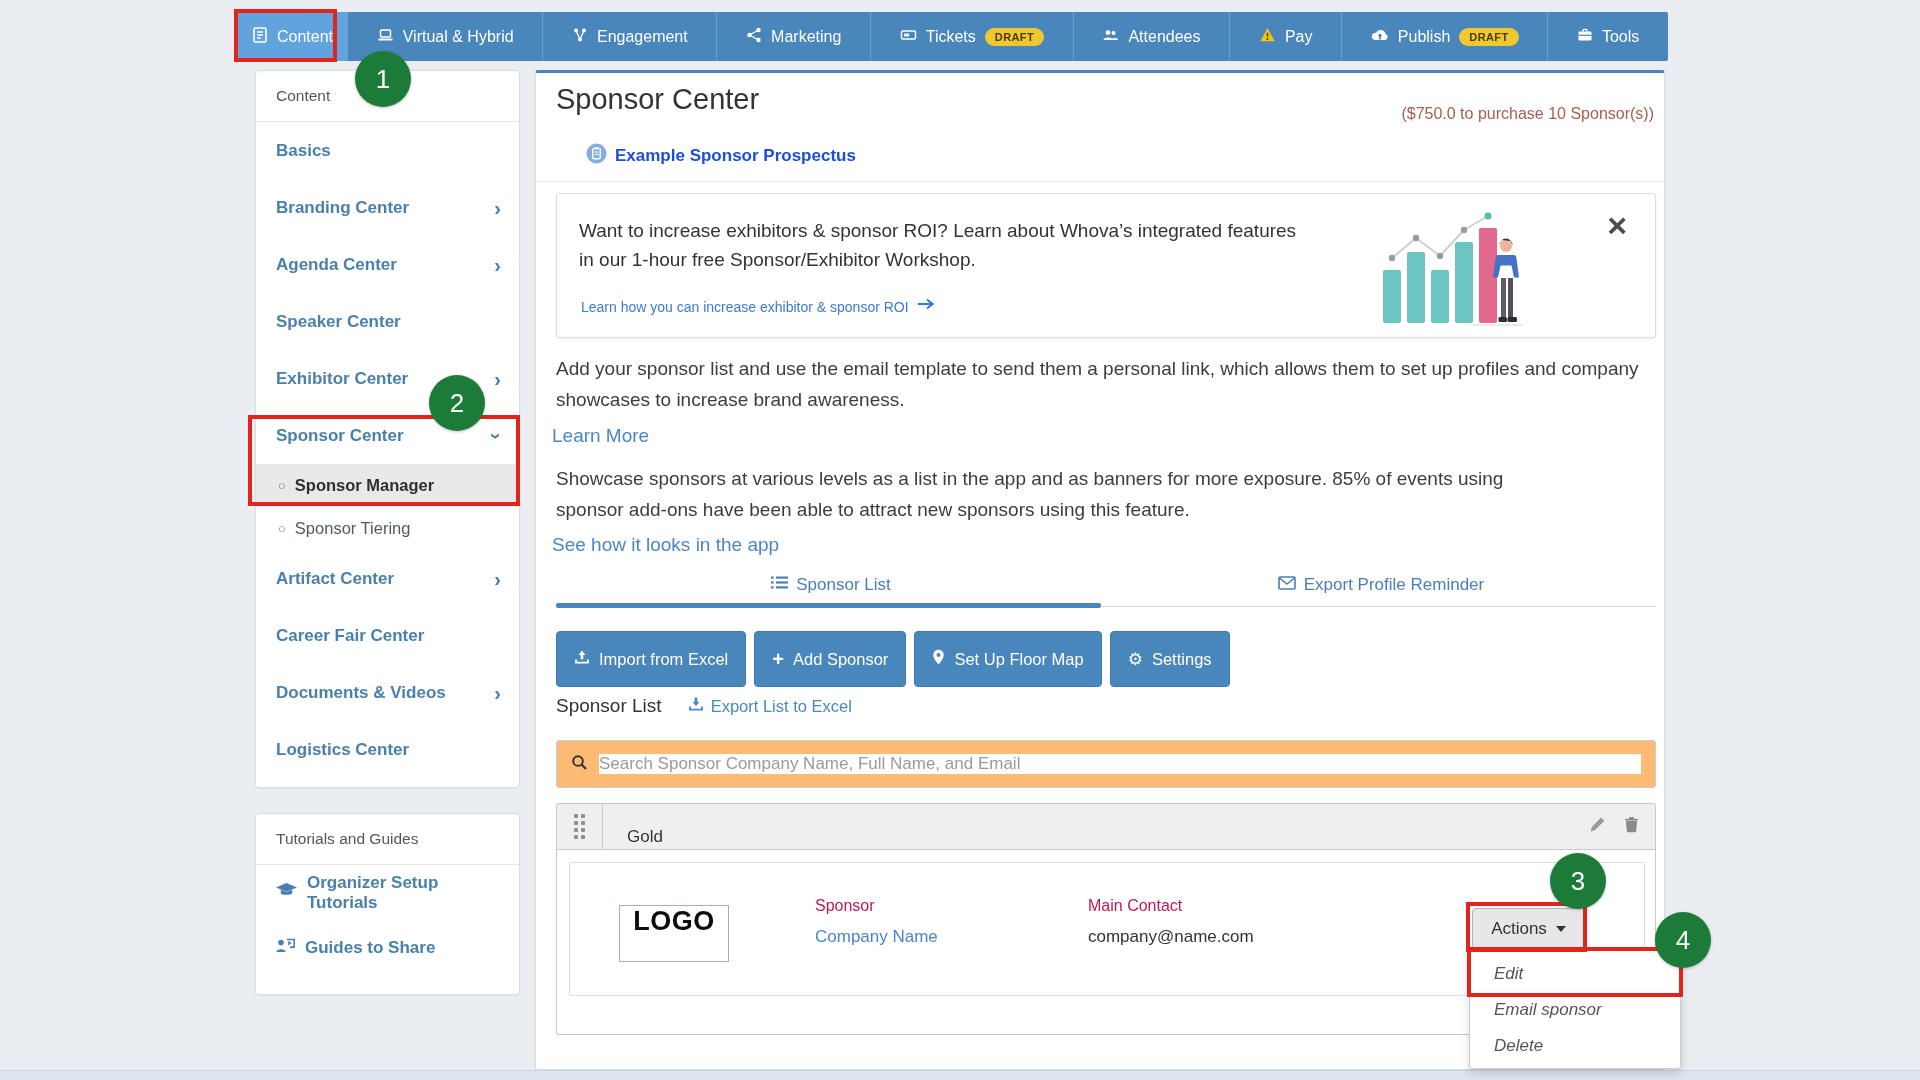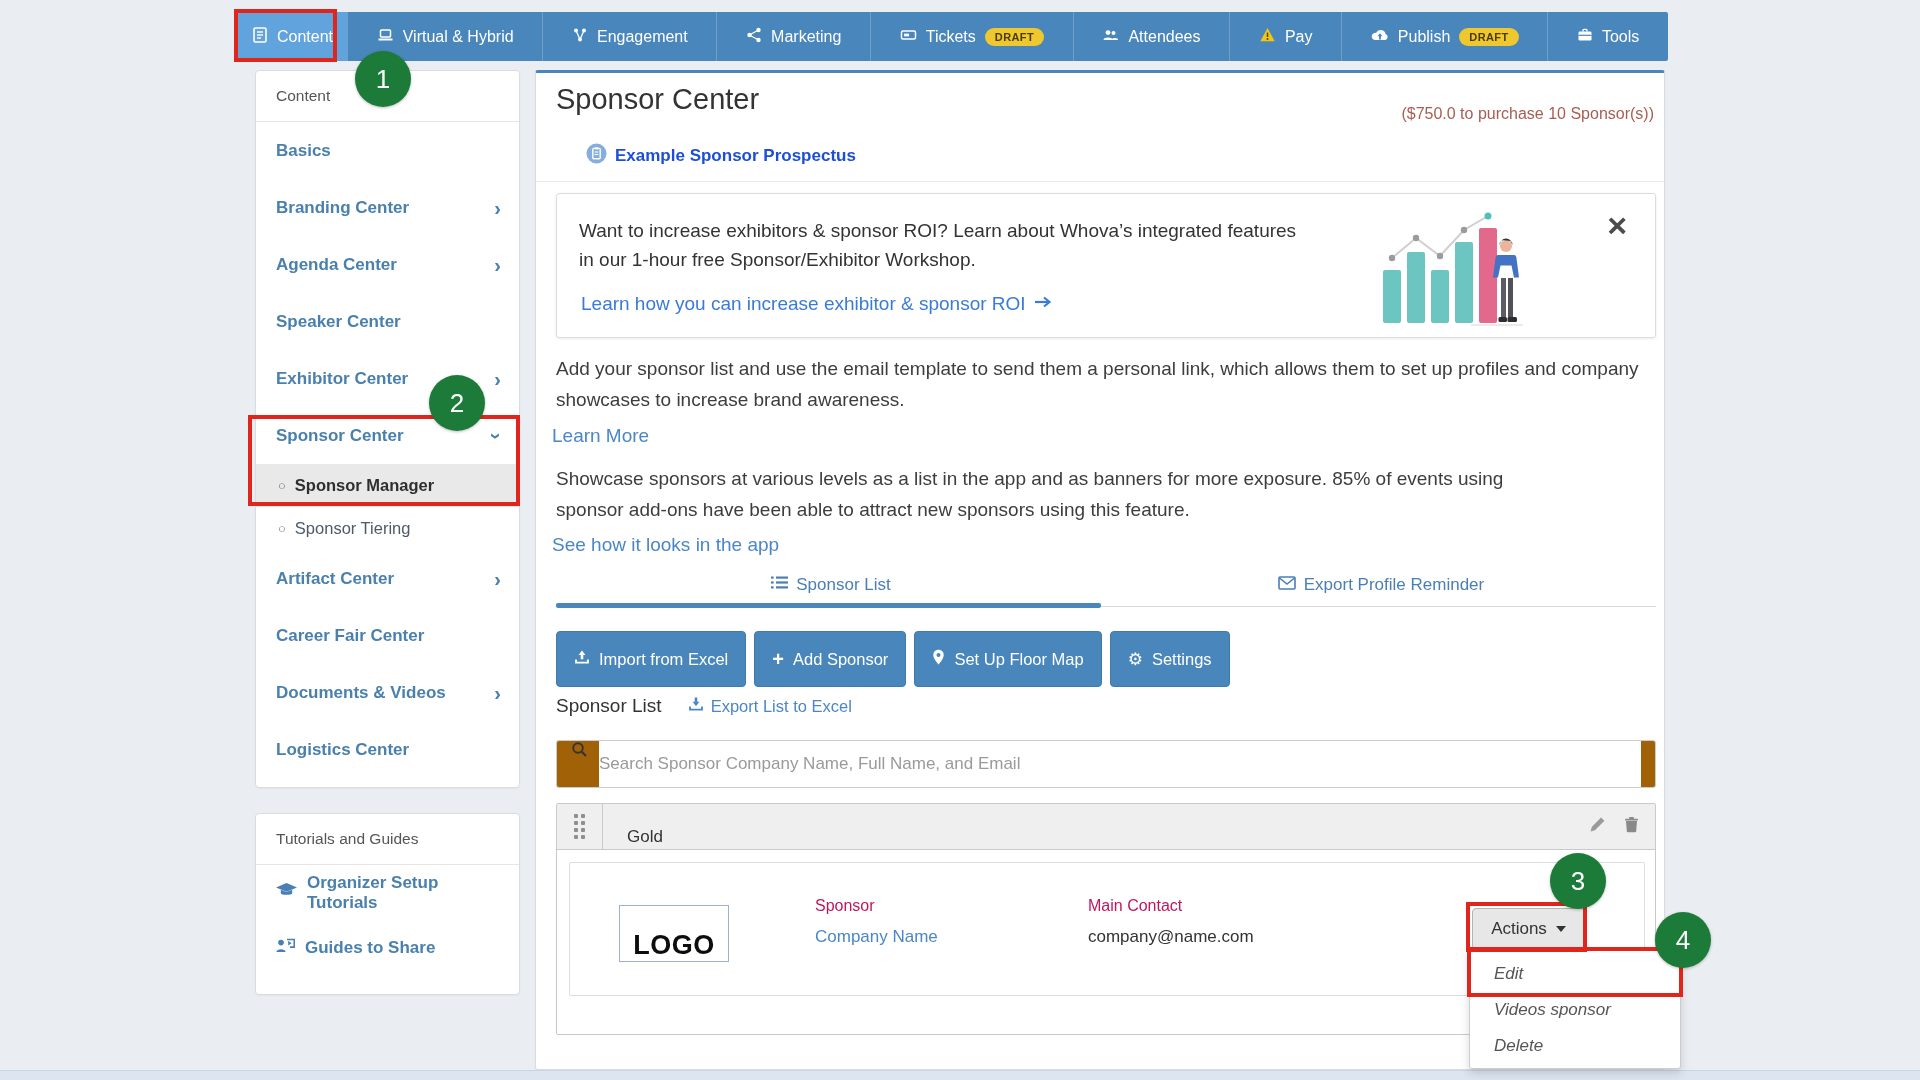--- a/index.html
+++ b/index.html
@@ -47,21 +47,21 @@
   .price-note { right:10px; top:32px; font-size:16px; color:#a85d52; }
   .prospectus { left:50px; top:70px; display:flex; align-items:center; gap:8px;
                 color:#1d4ed8; font-size:17px; font-weight:bold; cursor:pointer; }
   .head-divider { left:0; top:108px; width:100%; border-bottom:1px solid #e9e9e9; }
 
   .banner { left:20px; top:120px; width:1100px; height:145px; background:#fff;
             border:1px solid #ddd; border-radius:3px; box-shadow:0 1px 3px rgba(0,0,0,.08); }
   .banner-text { position:absolute; left:22px; top:22px; width:720px; font-size:19px;
                  color:#333; line-height:29px; }
   .banner-link { position:absolute; left:24px; bottom:22px; display:flex; align-items:flex-end;
-                 gap:8px; color:#3a7bd5; font-size:19px; cursor:pointer; }
+                 gap:8px; color:#3a7bd5; font-size:14px; cursor:pointer; }
   .banner-illu { position:absolute; right:130px; top:14px; }
   .banner-close { position:absolute; right:28px; top:14px; font-size:34px; font-weight:bold;
                   color:#4c4c4c; cursor:pointer; line-height:1; }
 
   .para { left:20px; font-size:19px; color:#3d3d3d; line-height:31px; }
   .link { color:#4a86c8; cursor:pointer; }
   .big-link { left:16px; font-size:19px;text-align:center; }
 
   .tabs-row { left:20px; top:494px; width:1100px; height:36px; display:flex; }
   .ctab { flex:1; display:flex; align-items:center; justify-content:center; gap:8px;
@@ -74,39 +74,39 @@
               background:#4886bb; color:#fff; font-size:16.5px; border:1px solid #3f7aac;
               border-radius:4px; cursor:pointer; white-space:nowrap; }
   .blue-btn .plus { font-size:20px; font-weight:bold; line-height:1; }
   .gear-glyph { font-family:"DejaVu Sans",sans-serif; font-size:17px; line-height:1; }
 
   .list-head-row { left:20px; top:622px; display:flex; align-items:center; gap:26px; }
   .list-heading { font-size:19px; color:#333; }
   .export-link { display:flex; align-items:center; gap:7px; color:#4a86c8; font-size:16.5px; cursor:pointer; }
 
   .search-box { left:20px; top:667px; width:1100px; height:48px; border:1px solid #ccc;
-                border-radius:3px; display:flex; padding:0 14px; gap:11px; background:#a16207; }
+                border-radius:3px; display:flex; align-items:center; padding:0 14px; gap:11px; background:#fdba74; }
   .search-box input { flex:1; border:none; outline:none; font-size:17px; color:#333;
                       font-family:"Liberation Sans","DejaVu Sans",sans-serif; }
   .search-box input::placeholder { color:#9a9a9a; }
 
   .tier { left:20px; top:730px; width:1100px; height:232px; border:1px solid #c9c9c9; border-radius:2px; }
   .tier-head { height:46px; background:#efefef; border-bottom:1px solid #c9c9c9; display:flex; align-items:center; }
   .drag-cell { width:46px; height:100%; border-right:1px solid #c9c9c9; display:flex;
                align-items:center; justify-content:center; cursor:grab; }
   .dots { display:grid; grid-template-columns:4px 4px; gap:3px; }
   .dots i { width:4px; height:4px; background:#8f8f8f; border-radius:1px; }
   .tier-name { margin-left:24px; font-size:17px; color:#333; flex:1;margin-top:20px; }
   .tier-icons { display:flex; gap:18px; margin-right:16px; }
   .tier-icons svg { cursor:pointer; }
 
   .sponsor-card { position:absolute; left:12px; top:58px; width:1076px; height:134px;
                   border:1px solid #ddd; border-radius:2px; background:#fff; }
   .logo-box { position:absolute; left:49px; top:42px; width:110px; height:57px;
-              border:1px solid #9db3cc; display:flex; align-items:flex-end; justify-content:center; }
+              border:1px solid #9db3cc; display:flex; align-items:flex-start; justify-content:center; }
   .logo-box span { font-size:27px; font-weight:bold; color:#0d0d0d; letter-spacing:.5px; }
   .col-label { position:absolute; top:34px; font-size:16px; color:#be185d; }
   .col-value { position:absolute; top:64px; font-size:17px; }
   .actions-btn { position:absolute; left:902px; top:45px; width:113px; height:42px;
                  background:#e7e7e7; border:1px solid #b4b4b4; border-radius:4px;
                  display:flex; align-items:center; justify-content:center; gap:9px;
                  font-size:17px; color:#333; cursor:pointer; }
   .caret-down { width:0; height:0; border-left:5px solid transparent; border-right:5px solid transparent;
                 border-top:6px solid #333; }
 
@@ -438,21 +438,21 @@
         <div class="col-value" style="left:518px; color:#333;">company@name.com</div>
         <div class="actions-btn">
           <span>Actions</span>
           <span class="caret-down"></span>
         </div>
       </div>
     </div>
 
     <div class="m-abs dropdown">
       <div class="dd-item">Edit</div>
-      <div class="dd-item">Videos sponsor</div>
+      <div class="dd-item">Email sponsor</div>
       <div class="dd-item">Delete</div>
     </div>
 
     <div class="ann-rect" style="left:930px; top:829px; width:121px; height:50px;"></div>
     <div class="ann-rect" style="left:931px; top:874px; width:216px; height:50px;"></div>
     <div class="ann-badge" style="left:1014px; top:780px;">3</div>
     <div class="ann-badge" style="left:1119px; top:839px;">4</div>
   </div>
 
   <div class="ann-rect" style="left:234px; top:9px; width:103px; height:53px;"></div>

